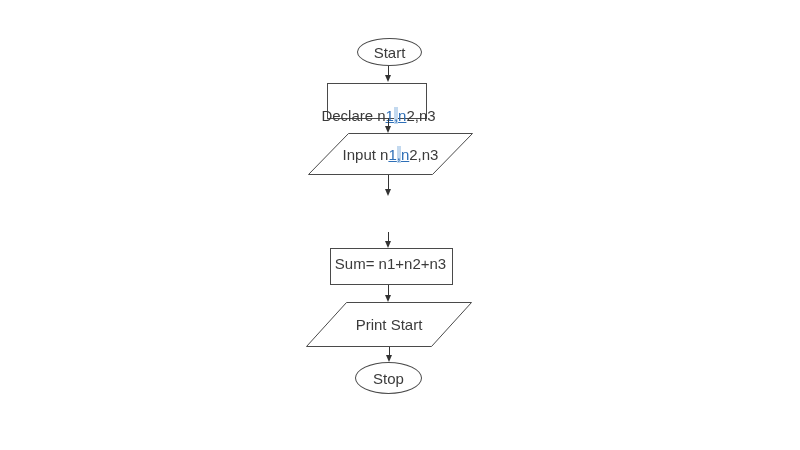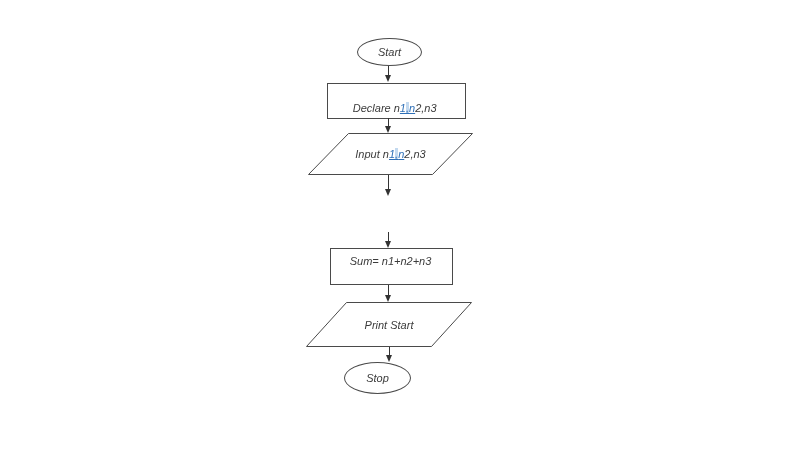--- a/index.html
+++ b/index.html
@@ -9,24 +9,23 @@
     --text:#3b3b3b;
     --link:#2e6fb7;
     --hl:#c3d9ef;
   }
   html,body{margin:0;padding:0;background:#ffffff;}
   .canvas{
     position:relative;
     width:800px;height:450px;
     background:var(--bg);
     font-family:"Liberation Sans","DejaVu Sans",sans-serif;
-    font-size:11px;
+    font-size:15px;
     color:var(--text);
     overflow:hidden;
-    font-style:italic;
   }
   .shape{position:absolute;box-sizing:border-box;background:#ffffff;}
   .oval{
     border:1px solid var(--stroke);
     border-radius:50%;
     display:flex;align-items:center;justify-content:center;
   }
   .rect{
     border:1px solid var(--stroke);
     display:flex;justify-content:center;align-items:flex-start;
@@ -61,21 +60,21 @@
 
   <div class="shape oval" style="left:357px;top:38px;width:65px;height:28px;">
     <span class="lbl">Start</span>
   </div>
 
   <div class="arrow" style="left:385px;top:66px;height:16px;">
     <div class="arrow-line"></div>
     <div class="arrow-head"></div>
   </div>
 
-  <div class="shape rect" style="left:327px;top:83px;width:139px;height:36px;">
+  <div class="shape rect" style="left:327px;top:83px;width:100px;height:36px;">
     <span class="lbl" style="transform:translateX(-11px);">
       <span class="frag">Declare n</span><span class="frag u">1</span><span class="frag u hl">,</span><span class="frag u">n</span><span class="frag">2,n3</span>
     </span>
   </div>
 
   <div class="arrow" style="left:385px;top:118px;height:15px;">
     <div class="arrow-line"></div>
     <div class="arrow-head"></div>
   </div>
 
@@ -113,17 +112,17 @@
       <polygon points="40.5,0.5 165.5,0.5 125.5,44.5 0.5,44.5" style="fill:#ffffff;stroke:var(--stroke);stroke-width:1;"></polygon>
     </svg>
     <span class="lbl">Print Start</span>
   </div>
 
   <div class="arrow" style="left:386px;top:347px;height:15px;">
     <div class="arrow-line"></div>
     <div class="arrow-head"></div>
   </div>
 
-  <div class="shape oval" style="left:344px;top:362px;width:67px;height:32px;">
+  <div class="shape oval" style="left:355px;top:362px;width:67px;height:32px;">
     <span class="lbl">Stop</span>
   </div>
 
 </div>
 
 </body></html>

